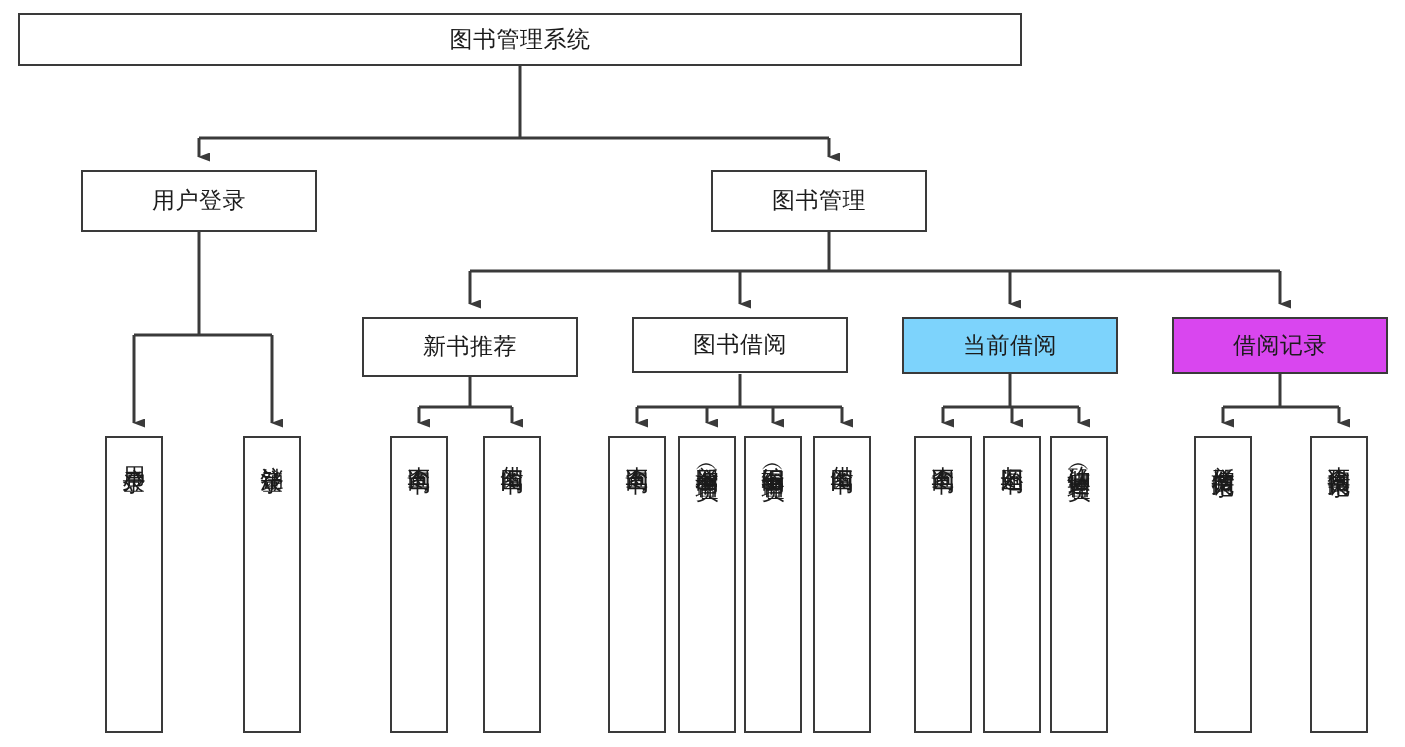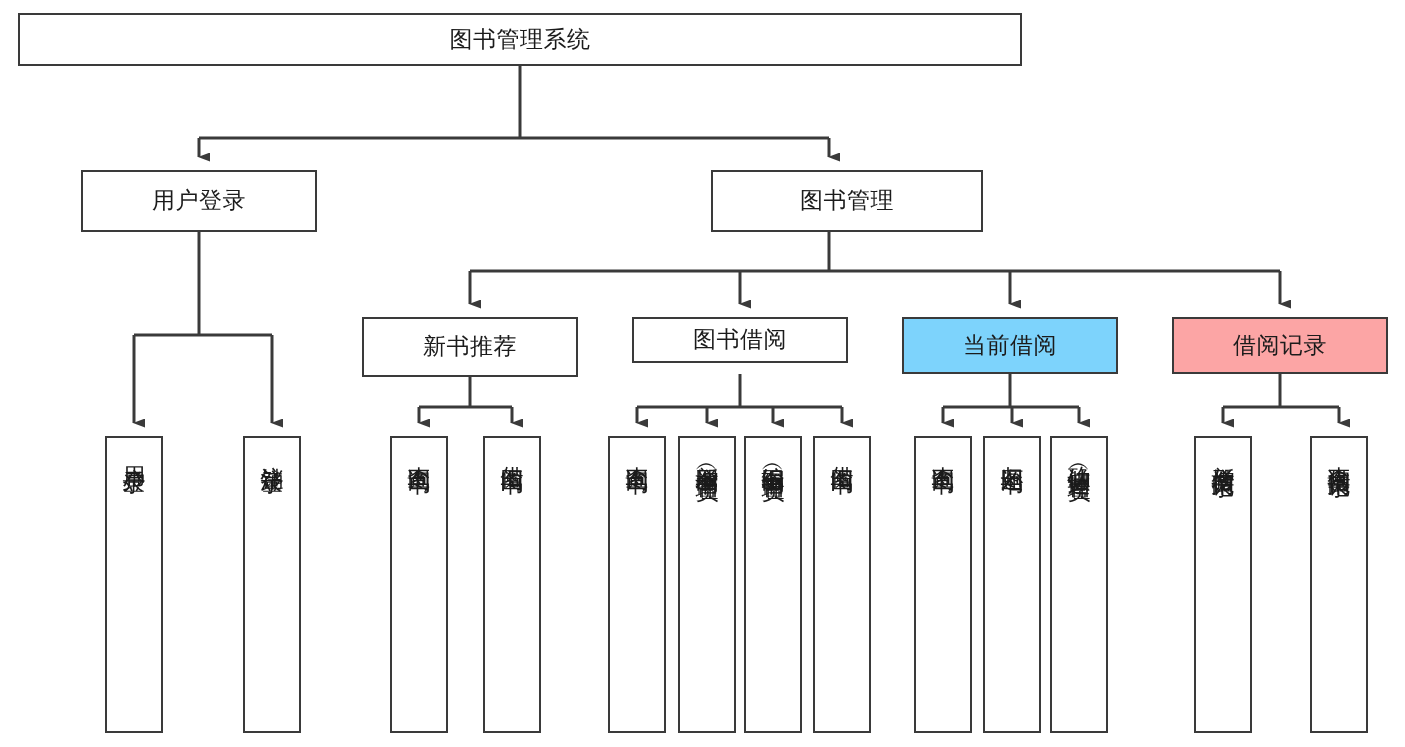--- a/index.html
+++ b/index.html
@@ -114,33 +114,33 @@
       </g>
   </svg>
 
   <div id="node-layer">
       <div class="node horizontal" style="left: 18px; top: 13px; width: 1004px; height: 53px; border-color: rgb(58, 58, 58); background: rgb(255, 255, 255);">
         <span class="node-label" style="color: rgb(27, 27, 27);">图书管理系统</span>
       </div>
       <div class="node horizontal" style="left: 81px; top: 170px; width: 236px; height: 62px; border-color: rgb(58, 58, 58); background: rgb(255, 255, 255);">
         <span class="node-label" style="color: rgb(27, 27, 27);">用户登录</span>
       </div>
-      <div class="node horizontal" style="left: 711px; top: 170px; width: 272px; height: 62px; border-color: rgb(58, 58, 58); background: rgb(255, 255, 255);">
+      <div class="node horizontal" style="left: 711px; top: 170px; width: 216px; height: 62px; border-color: rgb(58, 58, 58); background: rgb(255, 255, 255);">
         <span class="node-label" style="color: rgb(27, 27, 27);">图书管理</span>
       </div>
       <div class="node horizontal" style="left: 362px; top: 317px; width: 216px; height: 60px; border-color: rgb(58, 58, 58); background: rgb(255, 255, 255);">
         <span class="node-label" style="color: rgb(27, 27, 27);">新书推荐</span>
       </div>
-      <div class="node horizontal" style="left: 632px; top: 317px; width: 216px; height: 46px; border-color: rgb(58, 58, 58); background: rgb(255, 255, 255);">
+      <div class="node horizontal" style="left: 632px; top: 317px; width: 216px; height: 56px; border-color: rgb(58, 58, 58); background: rgb(255, 255, 255);">
         <span class="node-label" style="color: rgb(27, 27, 27);">图书借阅</span>
       </div>
       <div class="node horizontal" style="left: 902px; top: 317px; width: 216px; height: 57px; border-color: rgb(58, 58, 58); background: #7dd3fc;">
         <span class="node-label" style="color: rgb(27, 27, 27);">当前借阅</span>
       </div>
-      <div class="node horizontal" style="left: 1172px; top: 317px; width: 216px; height: 57px; border-color: rgb(58, 58, 58); background: #fca5a5;">
+      <div class="node horizontal" style="left: 1172px; top: 317px; width: 216px; height: 57px; border-color: rgb(58, 58, 58); background: #d946ef;">
         <span class="node-label" style="color: rgb(27, 27, 27);">借阅记录</span>
       </div>
       <div class="node vertical" style="left: 105px; top: 436px; width: 58px; height: 297px; border-color: rgb(58, 58, 58); background: rgb(255, 255, 255);">
         <span class="node-label" style="color: rgb(27, 27, 27);">用户登录</span>
       </div>
       <div class="node vertical" style="left: 243px; top: 436px; width: 58px; height: 297px; border-color: rgb(58, 58, 58); background: rgb(255, 255, 255);">
         <span class="node-label" style="color: rgb(27, 27, 27);">注销登录</span>
       </div>
       <div class="node vertical" style="left: 390px; top: 436px; width: 58px; height: 297px; border-color: rgb(58, 58, 58); background: rgb(255, 255, 255);">
         <span class="node-label" style="color: rgb(27, 27, 27);">查询图书</span>

